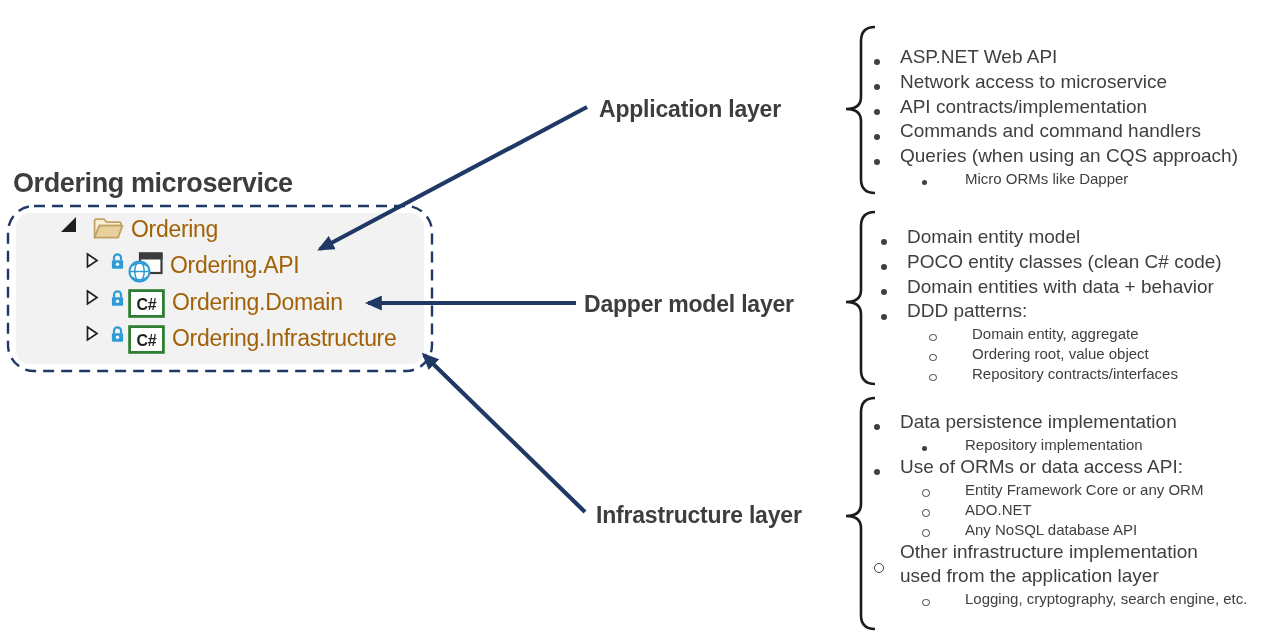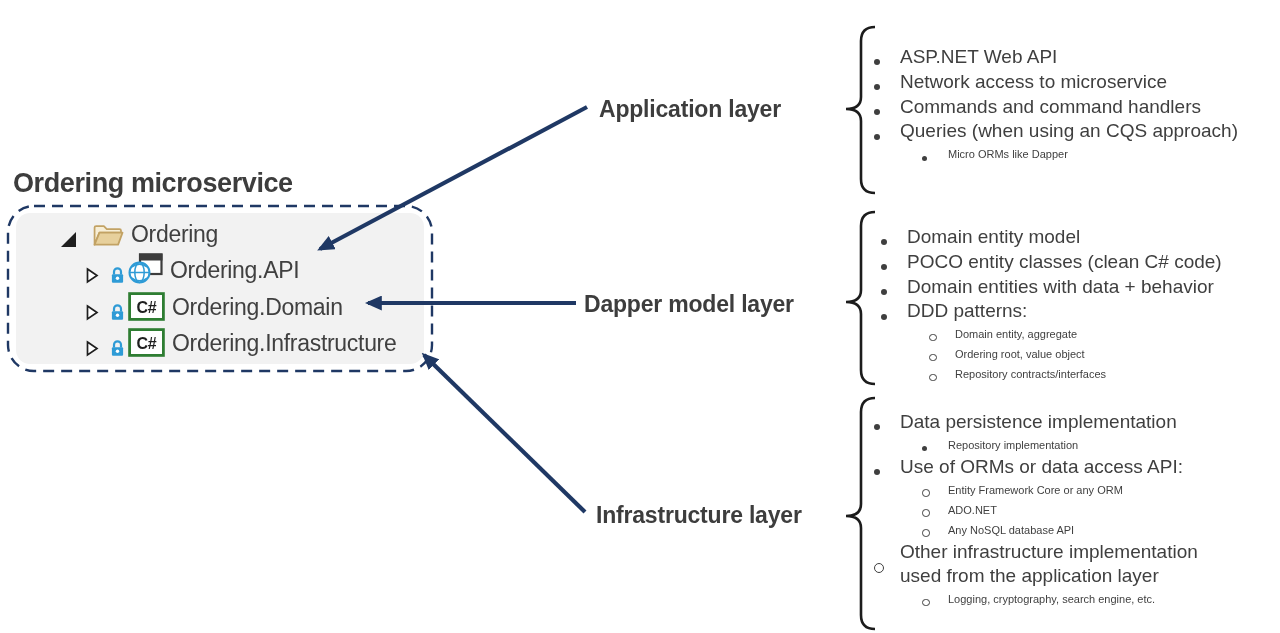--- a/index.html
+++ b/index.html
@@ -11,22 +11,22 @@
   .overlay { position:absolute; left:0; top:0; width:1280px; height:633px; }
 
   .page-title {
     position:absolute; left:13px; top:168px;
     font-size:27px; font-weight:700; color:#3d3d3d; letter-spacing:-0.4px;
     white-space:nowrap;
   }
 
   
   .tree-row {
-    position:absolute; display:flex; align-items:flex-end; height:32px;
-    color:#404040; font-size:23px; letter-spacing:-0.3px; white-space:nowrap;
+    position:absolute; display:flex; align-items:flex-start; height:32px;
+    color:#a16207; font-size:23px; letter-spacing:-0.3px; white-space:nowrap;
   }
   .row-root   { left:60px; top:216px; }
   .row-api    { left:84px; top:252px; }
   .row-domain { left:84px; top:289px; }
   .row-infra  { left:84px; top:325px; }
   .expand-gap   { margin-right:16px; }
   .collapse-gap { margin-right:11px; }
   .lock-gap     { margin-right:3px; }
   .proj-gap     { margin-right:7px; }
   .tree-label { flex:0 0 auto; }
@@ -40,21 +40,21 @@
   .lbl-domain { left:584px; top:291px; }
   .lbl-infra  { left:596px; top:502px; }
 
   
   .blist { position:absolute; left:862px; width:416px; color:#3f3f3f; }
   .list-app    { top:45px;  }
   .list-domain { top:225px;padding-left:7px; }
   .list-infra  { top:410px; }
   .li { display:flex; align-items:center; }
   .l1 { font-size:19px; line-height:24.8px; }
-  .l2 { font-size:11px; line-height:20px; padding-left:46px; }
+  .l2 { font-size:15px; line-height:20px; padding-left:46px;gap:17px; }
   .m  { flex:0 0 38px; box-sizing:border-box; padding-left:12px; display:flex; }
   .l2 .m { flex:0 0 40px; padding-left:14px; }
   .txt { flex:1 1 auto; }
   .txt-narrow { max-width:342px; }
   .mk { display:block; box-sizing:border-box; border-radius:50%; }
   .disc1 { width:6px;  height:6px;  background:#3f3f3f; margin-top:10px;  }
   .disc2 { width:5px;  height:5px;  background:#3f3f3f; margin-top:8px;   }
   .circ1 { width:10px; height:10px; border:1.6px solid #3f3f3f; margin-top:8px; }
   .circ2 { width:7.5px; height:7.5px; border:1.3px solid #3f3f3f; margin-top:6.5px; }
 </style>
@@ -162,20 +162,26 @@
     <div class="li l1">
         <span class="m">
           <span class="mk disc1"></span>
         </span>
         <span class="txt">Network access to microservice</span>
       </div>
     <div class="li l1">
         <span class="m">
           <span class="mk disc1"></span>
         </span>
+        <span class="txt">API contracts/implementation</span>
+      </div>
+    <div class="li l1">
+        <span class="m">
+          <span class="mk disc1"></span>
+        </span>
         <span class="txt">Commands and command handlers</span>
       </div>
     <div class="li l1">
         <span class="m">
           <span class="mk disc1"></span>
         </span>
         <span class="txt">Queries (when using an CQS approach)</span>
       </div>
     <div class="li l2">
         <span class="m">

